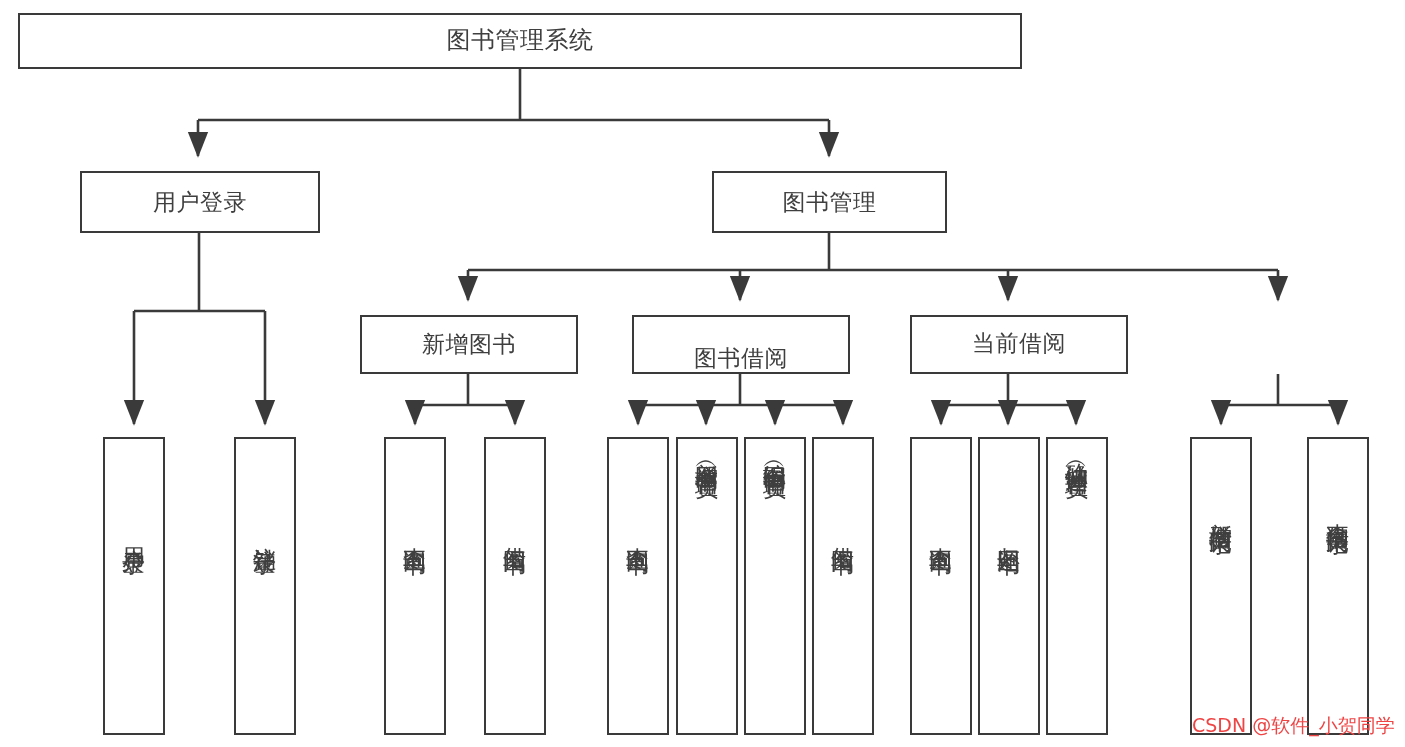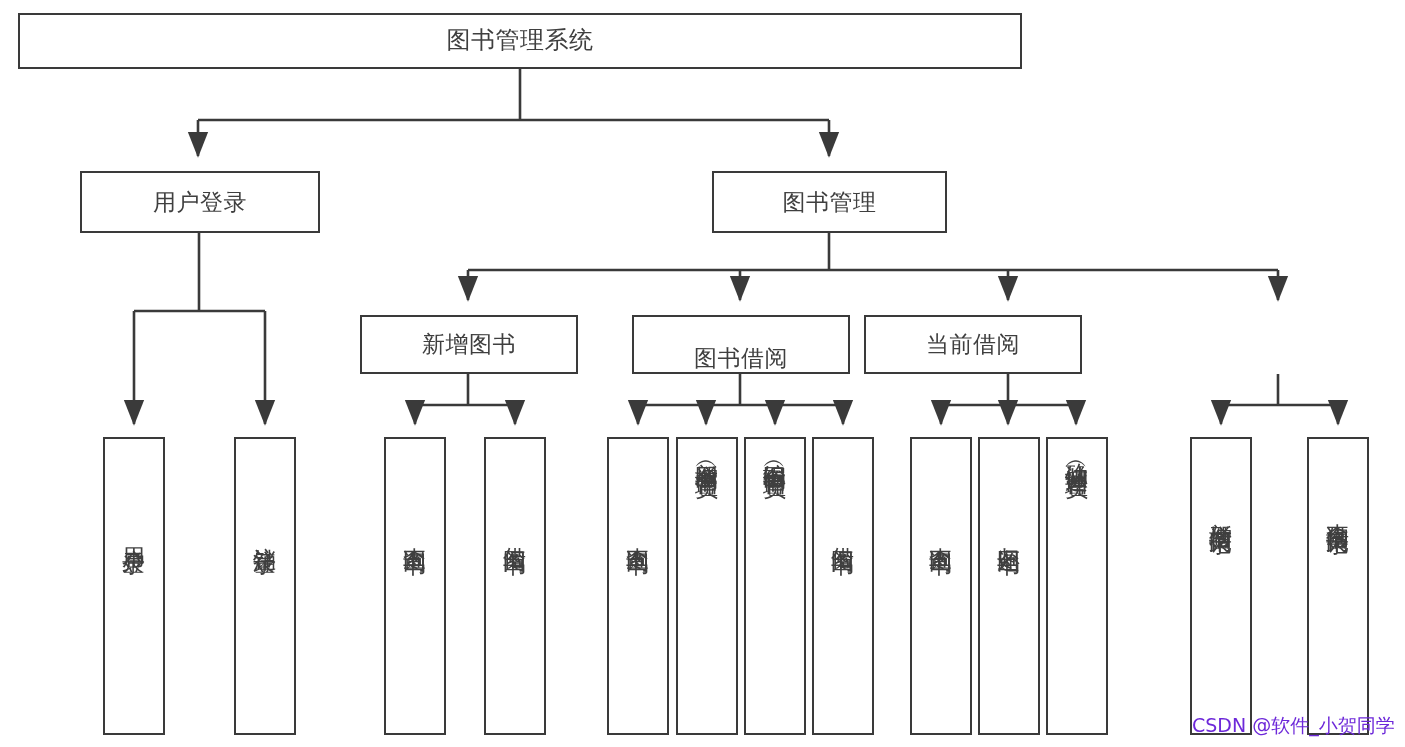--- a/index.html
+++ b/index.html
@@ -69,21 +69,21 @@
     margin-top: 84px;
   }
   .node.v.mid2 .lbl {
     margin-top: 60px;
   }
   .watermark {
     position: absolute;
     left: 1192px;
     top: 713px;
     font-size: 19px;
-    color: #6d28d9;
+    color: #ef4444;
     white-space: nowrap;
     z-index: 5;
     font-family: "DejaVu Sans", "Liberation Sans", sans-serif;
   }
 </style>
 </head>
 <body>
 
 <div id="canvas">
 
@@ -151,21 +151,21 @@
   <div class="node h" style="left:712px; top:171px; width:235px; height:62px;">
     <span class="lbl">图书管理</span>
   </div>
 
   <div class="node h" style="left:360px; top:315px; width:218px; height:59px;">
     <span class="lbl">新增图书</span>
   </div>
   <div class="node h" style="left:632px; top:315px; width:218px; height:59px;align-items:flex-end;">
     <span class="lbl">图书借阅</span>
   </div>
-  <div class="node h" style="left:864px; top:315px; width:218px; height:59px;">
+  <div class="node h" style="left:910px; top:315px; width:218px; height:59px;font-family:Liberation Serif, serif;">
     <span class="lbl">当前借阅</span>
   </div>
 
   <div class="node v mid" style="left:103px; top:437px; width:62px; height:298px;">
     <span class="lbl">用户登录</span>
   </div>
   <div class="node v mid" style="left:234px; top:437px; width:62px; height:298px;">
     <span class="lbl">注销登录</span>
   </div>
 

